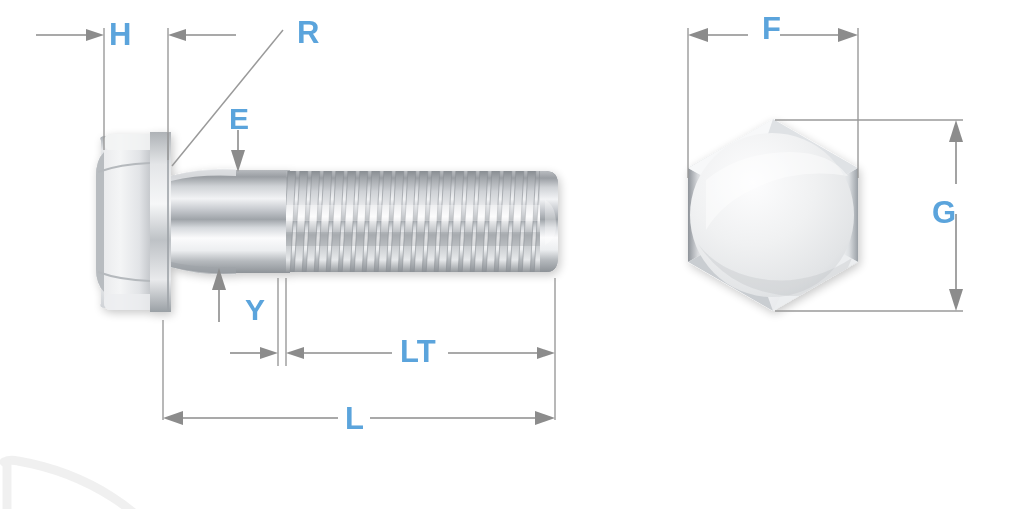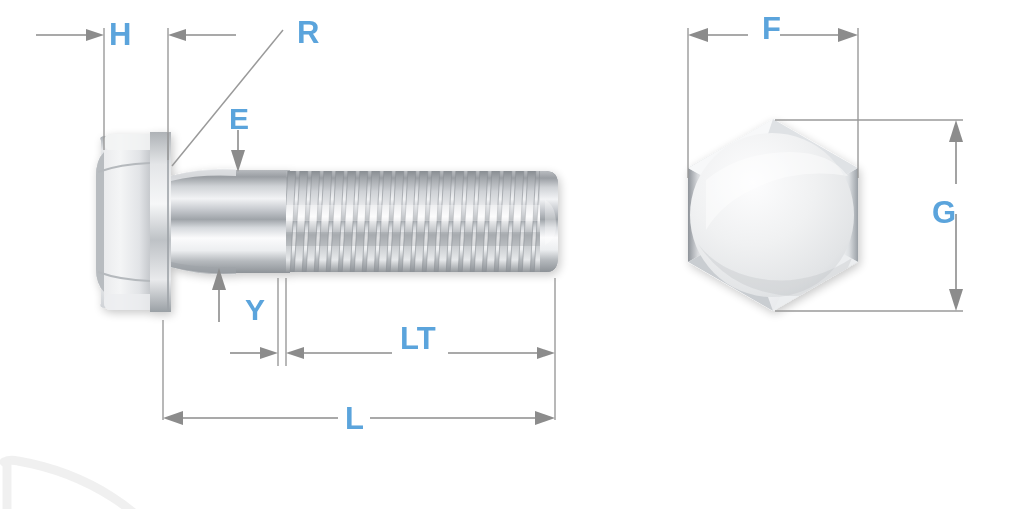--- a/index.html
+++ b/index.html
@@ -280,21 +280,21 @@
   </svg>
 
   <div class="dim-label big" style="left:109px; top:20px;">H</div>
 
   <div class="dim-label big" style="left:297px; top:18px;">R</div>
 
   <div class="dim-label" style="left:229px; top:104px;">E</div>
 
   <div class="dim-label" style="left:245px; top:295px;">Y</div>
 
-  <div class="dim-label big" style="left:400px; top:324px;">LT</div>
+  <div class="dim-label big" style="left:400px; top:337px;">LT</div>
 
   <div class="dim-label big" style="left:345px; top:404px;">L</div>
 
   <div class="dim-label big" style="left:762px; top:14px;">F</div>
 
   <div class="dim-label big" style="left:932px; top:198px;">G</div>
 
 </div>
 
 </body></html>

